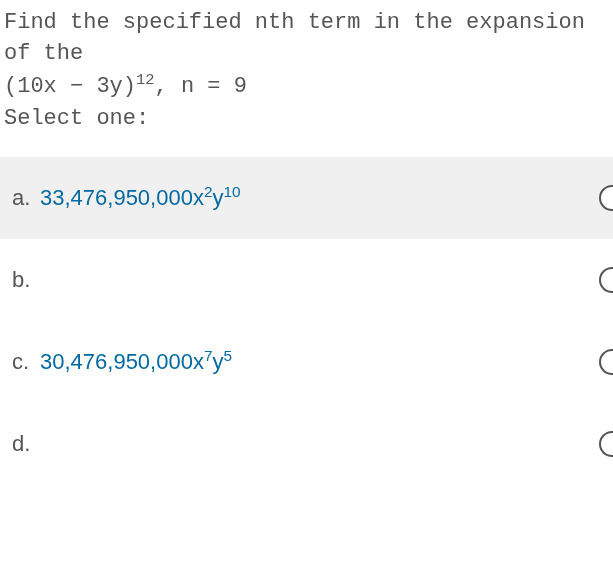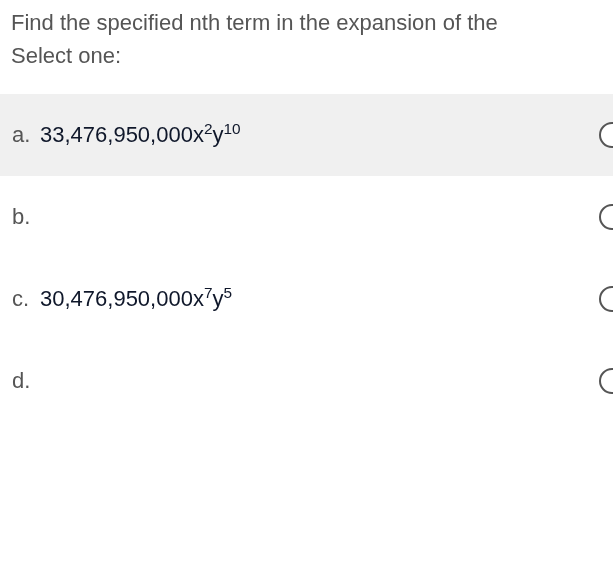--- a/index.html
+++ b/index.html
@@ -6,43 +6,44 @@
   body {
     margin: 0;
     padding: 0;
     font-family: Arial, Helvetica, sans-serif;
     font-size: 22px;
     color: #555;
     width: 613px;
     background: #fff;
   }
   .question-stem {
-    padding: 8px 12px 4px 11px;
+    padding: 8px 12px 4px 4px;
     line-height: 1.4;
+    font-family: Liberation Mono, monospace;
   }
   .question-stem .line { margin-bottom: 2px; }
   .options {
     margin-top: 16px;
   }
   .option-row {
     display: flex;
     align-items: center;
     padding: 28px 12px;
     position: relative;
   }
   .option-row.shaded {
     background: #f0f0f0;
   }
   .option-label {
     width: 28px;
     flex: 0 0 28px;
   }
   .option-text {
     flex: 1;
-    color: #0f172a;
+    color: #0369a1;
   }
   .radio {
     width: 26px;
     height: 26px;
     border: 2px solid #555;
     border-radius: 50%;
     position: absolute;
     right: -12px;
     top: 50%;
     transform: translateY(-50%);
@@ -55,20 +56,23 @@
   }
   .expr {
     white-space: nowrap;
   }
 </style>
 </head>
 <body>
 
 <div class="question-stem">
   <div class="line">Find the specified nth term in the expansion of the</div>
+  <div class="line expr">
+    <span>(10x − 3y)</span><sup>12</sup><span>, n = 9</span>
+  </div>
   <div class="line">Select one:</div>
 </div>
 
 <div class="options">
 
   <div class="option-row shaded">
     <div class="option-label">a.</div>
     <div class="option-text expr">
       <span>33,476,950,000x</span><sup>2</sup><span>y</span><sup>10</sup>
     </div>

